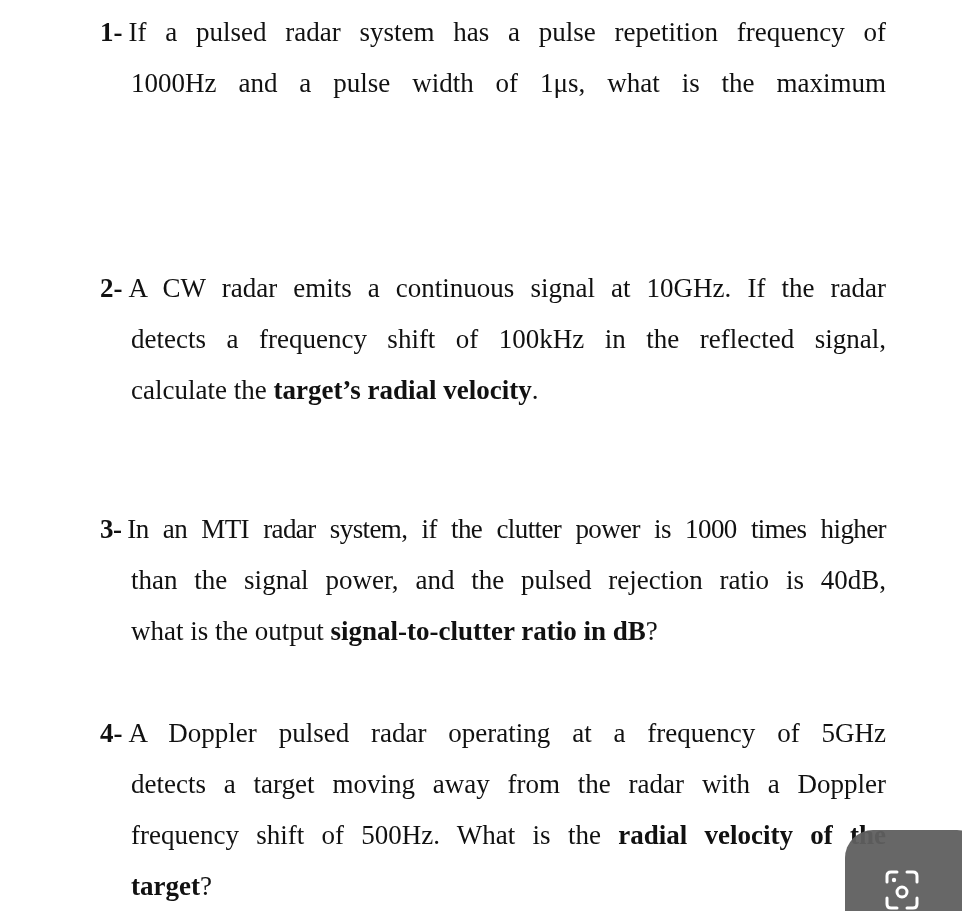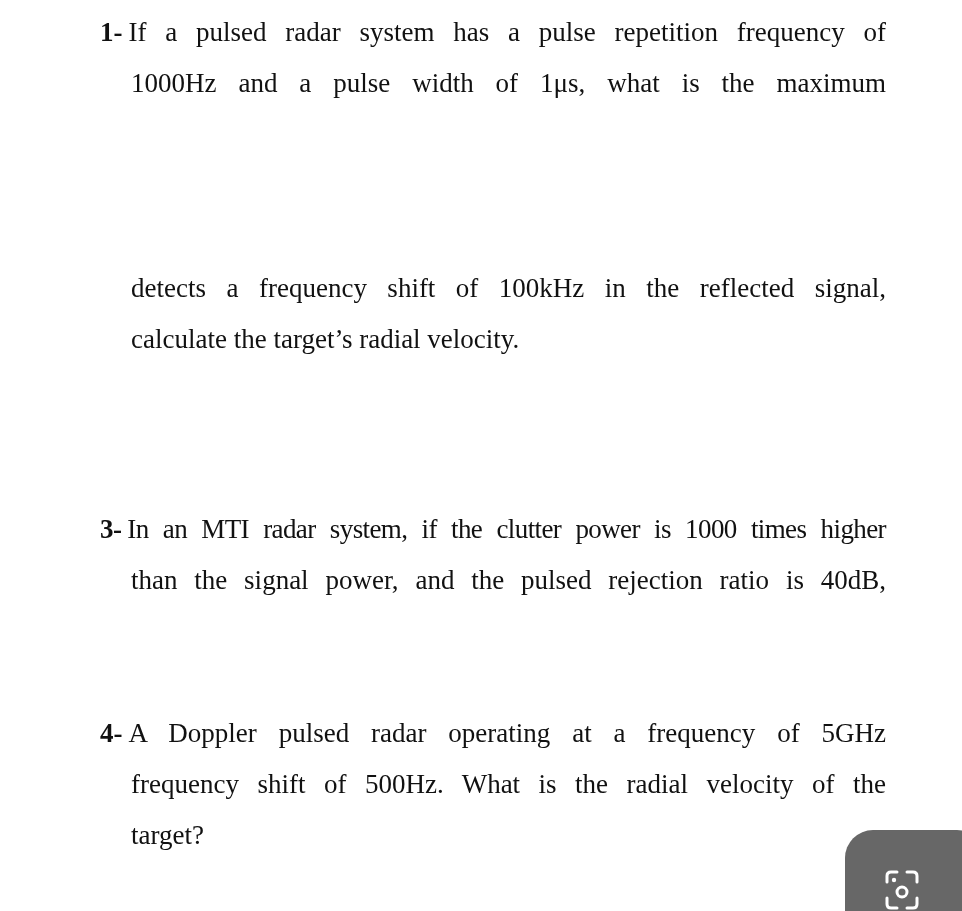--- a/index.html
+++ b/index.html
@@ -33,21 +33,21 @@
     .q-line.last {
       text-align-last: left;
     }
     .q-line.indent {
       padding-left: 31px;
     }
     .q-num {
       font-weight: bold;
       margin-right: 6px;
     }
-    b { font-weight: normal; }
+    b { font-weight: bold; }
     sup {
       font-size: 15px;
       vertical-align: 11px;
       line-height: 0;
     }
     #q1 { top: 7px; }
     #q2 { top: 263px; }
     #q3 { top: 504px; }
     #q4 { top: 708px; }
 
@@ -71,31 +71,34 @@
   </style>
 </head>
 <body>
 
 <div class="question" id="q1">
   <span class="q-line"><span class="q-num">1-</span><span>If a pulsed radar system has a pulse repetition frequency of</span></span>
   <span class="q-line indent">1000Hz and a pulse width of 1μs, what is the maximum</span>
 </div>
 
 <div class="question" id="q2">
+  <span class="q-line"><span class="q-num">2-</span><span>A CW radar emits a continuous signal at 10GHz. If the radar</span></span>
   <span class="q-line indent">detects a frequency shift of 100kHz in the reflected signal,</span>
   <span class="q-line indent last"><span>calculate the </span><b>target’s radial velocity</b><span>.</span></span>
 </div>
 
 <div class="question" id="q3">
   <span class="q-line" style="letter-spacing:-0.6px;font-family:Liberation Serif, serif;"><span class="q-num">3-</span><span>In an MTI radar system, if the clutter power is 1000 times higher</span></span>
   <span class="q-line indent">than the signal power, and the pulsed rejection ratio is 40dB,</span>
+  <span class="q-line indent last"><span>what is the output </span><b>signal-to-clutter ratio in dB</b><span>?</span></span>
 </div>
 
 <div class="question" id="q4">
   <span class="q-line"><span class="q-num">4-</span><span>A Doppler pulsed radar operating at a frequency of 5GHz</span></span>
+  <span class="q-line indent">detects a target moving away from the radar with a Doppler</span>
   <span class="q-line indent"><span>frequency shift of 500Hz. What is the </span><b>radial velocity of the</b></span>
   <span class="q-line indent last"><b>target</b><span>?</span></span>
 </div>
 
 <div class="lens-button">
   <svg class="lens-icon" viewBox="0 0 34 40">
     <path d="M2 12 V6 Q2 2 6 2 H12" stroke="#ffffff" stroke-width="3" fill="none" stroke-linecap="round"></path>
     <path d="M22 2 H28 Q32 2 32 6 V12" stroke="#ffffff" stroke-width="3" fill="none" stroke-linecap="round"></path>
     <path d="M2 28 V34 Q2 38 6 38 H12" stroke="#ffffff" stroke-width="3" fill="none" stroke-linecap="round"></path>
     <path d="M32 28 V34 Q32 38 28 38 H22" stroke="#ffffff" stroke-width="3" fill="none" stroke-linecap="round"></path>

